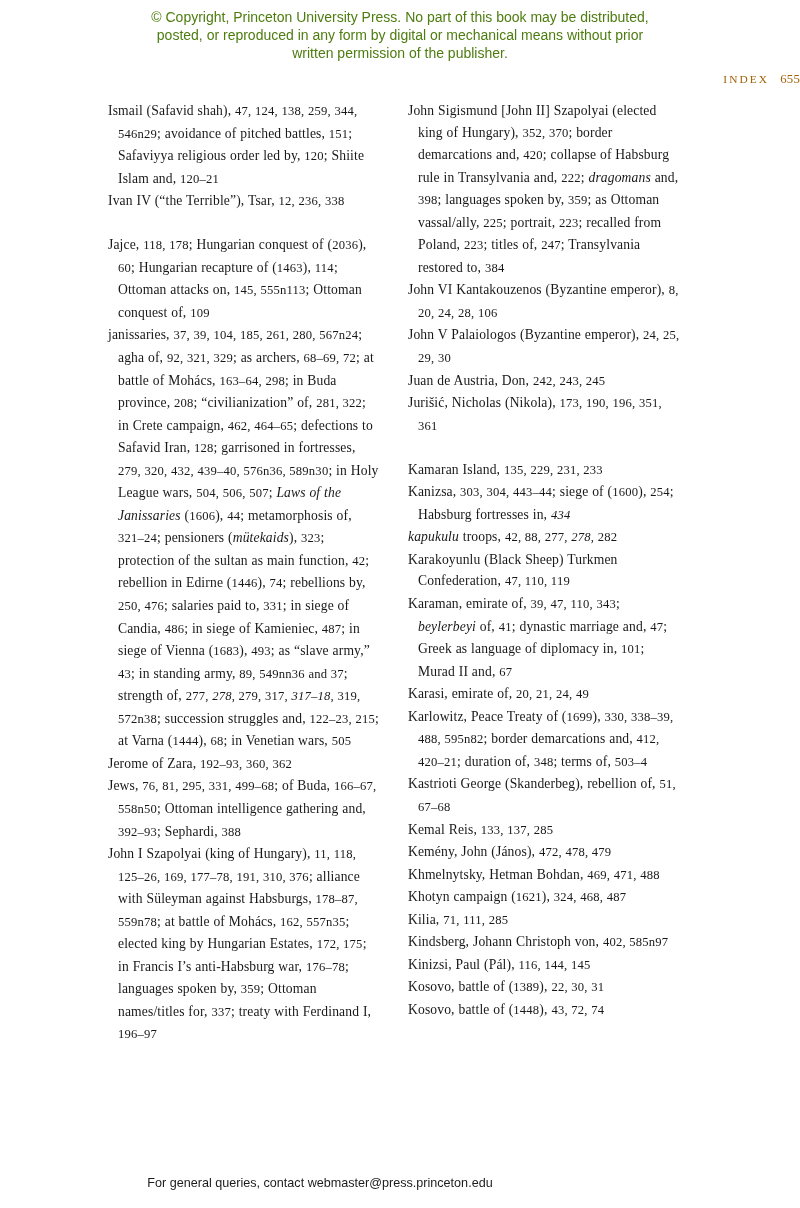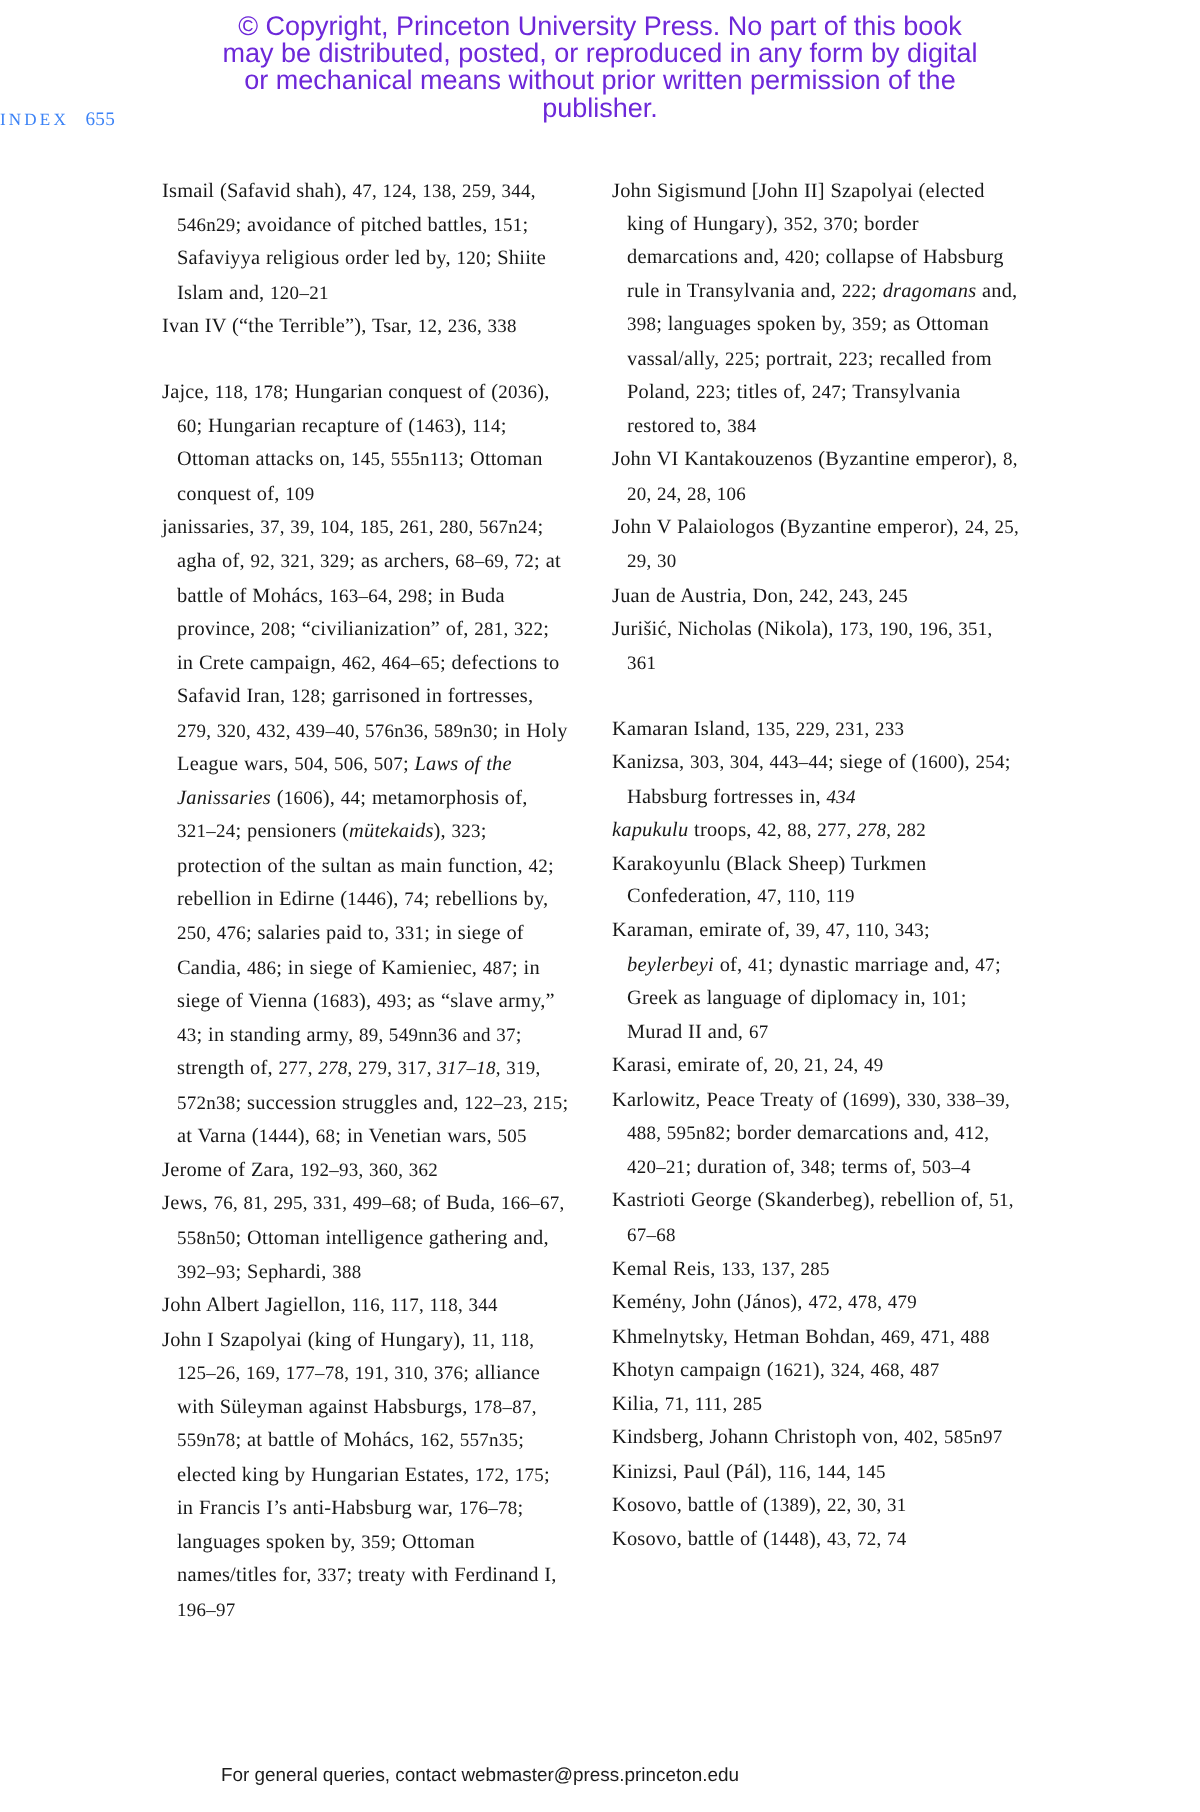--- a/index.html
+++ b/index.html
@@ -16,53 +16,53 @@
     overflow: hidden;
   }
 
   
   #copyright-notice {
     position: absolute;
     left: 148px;
     top: 8px;
     width: 504px;
     font-family: "Liberation Sans", sans-serif;
-    font-size: 18px;
+    font-size: 14px;
     line-height: 18.2px;
     text-align: center;
-    color: #6d28d9;
+    color: #4d7c0f;
   }
 
   
   #running-head {
     position: absolute;
     left: 0;
     top: 72px;
     width: 800px;
-    text-align: left;
+    text-align: right;
     font-size: 12.2px;
-    color: #3b82f6;
+    color: #a16207;
   }
   #running-head .rh-label {
     letter-spacing: 2.1px;
     font-variant: small-caps;
     text-transform: uppercase;
     font-size: 11.4px;
   }
   #running-head .rh-folio {
     margin-left: 11px;
     font-size: 12.8px;
     letter-spacing: 0.2px;
   }
 
   
   #index-body {
     position: absolute;
     left: 0;
-    top: 116px;
+    top: 100px;
     width: 656px;
     height: 1000px;
   }
   .index-column {
     position: absolute;
     top: 0;
     width: 272px;
   }
   #index-column-left  { left: 108px; }
   #index-column-right { left: 408px; }
@@ -114,21 +114,20 @@
 
 <div id="index-body">
   <div class="index-column" id="index-column-left">
       <p class="index-entry">Ismail (Safavid shah), <span class="num">47, 124, 138, 259, 344, 546n29</span>; avoidance of pitched battles, <span class="num">151</span>; Safaviyya religious order led by, <span class="num">120</span>; Shiite Islam and, <span class="num">120–21</span></p>
       <p class="index-entry">Ivan IV (“the Terrible”), Tsar, <span class="num">12, 236, 338</span></p>
       <div class="letter-gap"></div>
       <p class="index-entry">Jajce, <span class="num">118, 178</span>; Hungarian conquest of (<span class="num">2036</span>), <span class="num">60</span>; Hungarian recapture of (<span class="num">1463</span>), <span class="num">114</span>; Ottoman attacks on, <span class="num">145, 555n113</span>; Ottoman conquest of, <span class="num">109</span></p>
       <p class="index-entry">janissaries, <span class="num">37, 39, 104, 185, 261, 280, 567n24</span>; agha of, <span class="num">92, 321, 329</span>; as archers, <span class="num">68–69, 72</span>; at battle of Mohács, <span class="num">163–64, 298</span>; in Buda province, <span class="num">208</span>; “civilianization” of, <span class="num">281, 322</span>; in Crete campaign, <span class="num">462, 464–65</span>; defections to Safavid Iran, <span class="num">128</span>; garrisoned in fortresses, <span class="num">279, 320, 432, 439–40, 576n36, 589n30</span>; in Holy League wars, <span class="num">504, 506, 507</span>; <i>Laws of the Janissaries</i> (<span class="num">1606</span>), <span class="num">44</span>; metamorphosis of, <span class="num">321–24</span>; pensioners (<i>mütekaids</i>), <span class="num">323</span>; protection of the sultan as main function, <span class="num">42</span>; rebellion in Edirne (<span class="num">1446</span>), <span class="num">74</span>; rebellions by, <span class="num">250, 476</span>; salaries paid to, <span class="num">331</span>; in siege of Candia, <span class="num">486</span>; in siege of Kamieniec, <span class="num">487</span>; in siege of Vienna (<span class="num">1683</span>), <span class="num">493</span>; as “slave army,” <span class="num">43</span>; in standing army, <span class="num">89, 549nn36 and 37</span>; strength of, <span class="num">277, <i>278</i>, 279, 317, <i>317–18</i>, 319, 572n38</span>; succession struggles and, <span class="num">122–23, 215</span>; at Varna (<span class="num">1444</span>), <span class="num">68</span>; in Venetian wars, <span class="num">505</span></p>
       <p class="index-entry">Jerome of Zara, <span class="num">192–93, 360, 362</span></p>
       <p class="index-entry">Jews, <span class="num">76, 81, 295, 331, 499–68</span>; of Buda, <span class="num">166–67, 558n50</span>; Ottoman intelligence gathering and, <span class="num">392–93</span>; Sephardi, <span class="num">388</span></p>
-      <p class="index-entry">John Albert Jagiellon, <span class="num">116, 117, 118, 344</span></p>
       <p class="index-entry">John I Szapolyai (king of Hungary), <span class="num">11, 118, 125–26, 169, 177–78, 191, 310, 376</span>; alliance with Süleyman against Habsburgs, <span class="num">178–87, 559n78</span>; at battle of Mohács, <span class="num">162, 557n35</span>; elected king by Hungarian Estates, <span class="num">172, 175</span>; in Francis I’s anti-Habsburg war, <span class="num">176–78</span>; languages spoken by, <span class="num">359</span>; Ottoman names/titles for, <span class="num">337</span>; treaty with Ferdinand I, <span class="num">196–97</span></p>
     </div>
   <div class="index-column" id="index-column-right">
       <p class="index-entry">John Sigismund [John II] Szapolyai (elected king of Hungary), <span class="num">352, 370</span>; border demarcations and, <span class="num">420</span>; collapse of Habsburg rule in Transylvania and, <span class="num">222</span>; <i>dragomans</i> and, <span class="num">398</span>; languages spoken by, <span class="num">359</span>; as Ottoman vassal/ally, <span class="num">225</span>; portrait, <span class="num">223</span>; recalled from Poland, <span class="num">223</span>; titles of, <span class="num">247</span>; Transylvania restored to, <span class="num">384</span></p>
       <p class="index-entry">John VI Kantakouzenos (Byzantine emperor), <span class="num">8, 20, 24, 28, 106</span></p>
       <p class="index-entry">John V Palaiologos (Byzantine emperor), <span class="num">24, 25, 29, 30</span></p>
       <p class="index-entry">Juan de Austria, Don, <span class="num">242, 243, 245</span></p>
       <p class="index-entry">Jurišić, Nicholas (Nikola), <span class="num">173, 190, 196, 351, 361</span></p>
       <div class="letter-gap"></div>
       <p class="index-entry">Kamaran Island, <span class="num">135, 229, 231, 233</span></p>

